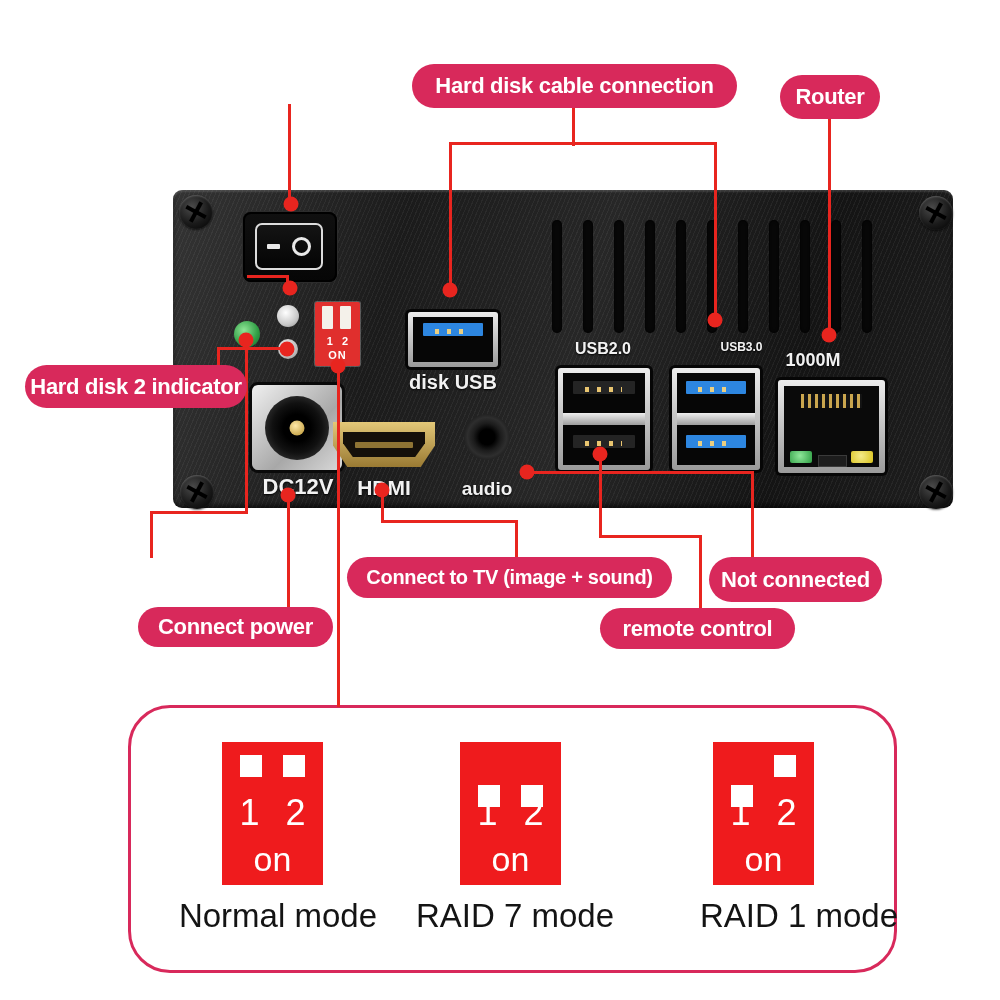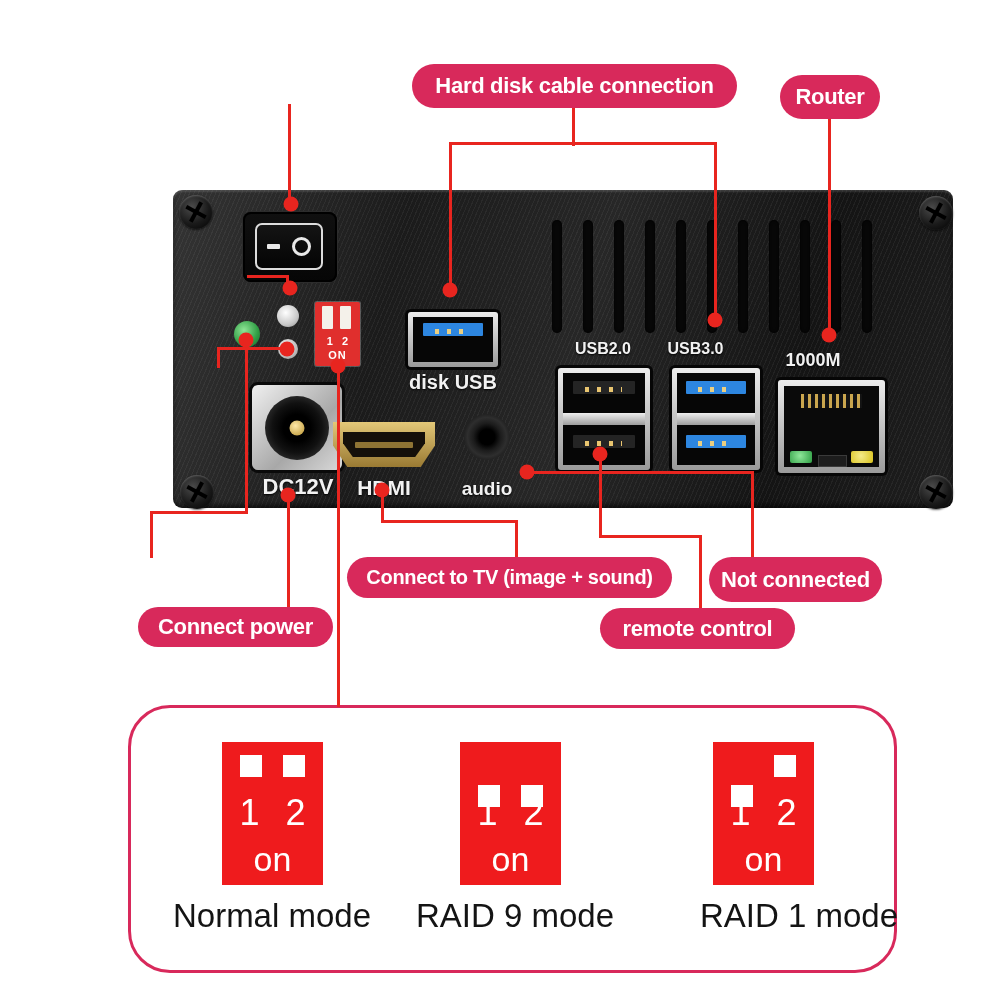--- a/index.html
+++ b/index.html
@@ -168,21 +168,21 @@
 
     <div class="plabel" style="left:390px;top:150px;width:80px;font-size:16px;">USB2.0</div>
     <div class="port-frame" style="left:385px;top:178px;width:92px;height:102px;">
       <div class="port-inner">
         <div class="tongue pins t-black" style="top:8px;"></div>
         <div class="usb-divider" style="top:40px;"></div>
         <div class="tongue pins t-black" style="top:62px;"></div>
       </div>
     </div>
 
-    <div class="plabel" style="left:480px;top:150px;width:85px;font-size:16px;">USB3.0</div>
+    <div class="plabel" style="left:526px;top:150px;width:85px;font-size:12px;">USB3.0</div>
     <div class="port-frame" style="left:499px;top:178px;width:88px;height:102px;">
       <div class="port-inner">
         <div class="tongue pins t-blue" style="top:8px;"></div>
         <div class="usb-divider" style="top:40px;"></div>
         <div class="tongue pins t-blue" style="top:62px;"></div>
       </div>
     </div>
 
     <div class="plabel" style="left:595px;top:160px;width:90px;font-size:18px;">1000M</div>
     <div class="port-frame" style="left:605px;top:190px;width:107px;height:93px;">
@@ -253,20 +253,21 @@
   <div class="dot" style="left:287px;top:349px;"></div>
   <div class="dot" style="left:246px;top:340px;"></div>
   <div class="dot" style="left:288px;top:495px;"></div>
   <div class="dot" style="left:338px;top:366px;"></div>
   <div class="dot" style="left:382px;top:490px;"></div>
   <div class="dot" style="left:600px;top:454px;"></div>
   <div class="dot" style="left:527px;top:472px;"></div>
 
   <div class="pill" style="left:412px;top:64px;width:325px;height:44px;">Hard disk cable connection</div>
   <div class="pill" style="left:780px;top:75px;width:100px;height:44px;">Router</div>
+  <div class="pill" style="left:25px;top:365px;width:222px;height:43px;">Hard disk 2 indicator</div>
   <div class="pill" style="left:138px;top:607px;width:195px;height:40px;">Connect power</div>
   <div class="pill small-font" style="left:347px;top:557px;width:325px;height:41px;">Connect to TV (image + sound)</div>
   <div class="pill" style="left:709px;top:557px;width:173px;height:45px;">Not connected</div>
   <div class="pill" style="left:600px;top:608px;width:195px;height:41px;">remote control</div>
 
   <div id="mode-box"></div>
 
   <div class="mode-dip" style="left:222px;top:742px;">
     <span class="msw s1 up"></span>
     <span class="msw s2 up"></span>
@@ -279,17 +280,17 @@
     <div class="mnum">1 2</div>
     <div class="mon">on</div>
   </div>
   <div class="mode-dip" style="left:713px;top:742px;">
     <span class="msw s1 down"></span>
     <span class="msw s2 up"></span>
     <div class="mnum">1 2</div>
     <div class="mon">on</div>
   </div>
 
-  <div class="mode-label" style="left:167px;top:897px;">Normal mode</div>
-  <div class="mode-label" style="left:410px;top:897px;">RAID 9 mode</div>
+  <div class="mode-label" style="left:167px;top:897px;text-align:right;">Normal mode</div>
+  <div class="mode-label" style="left:410px;top:897px;">RAID 7 mode</div>
   <div class="mode-label" style="left:658px;top:897px;margin-left:36px;">RAID 1 mode</div>
 
 </div>
 
 </body></html>

